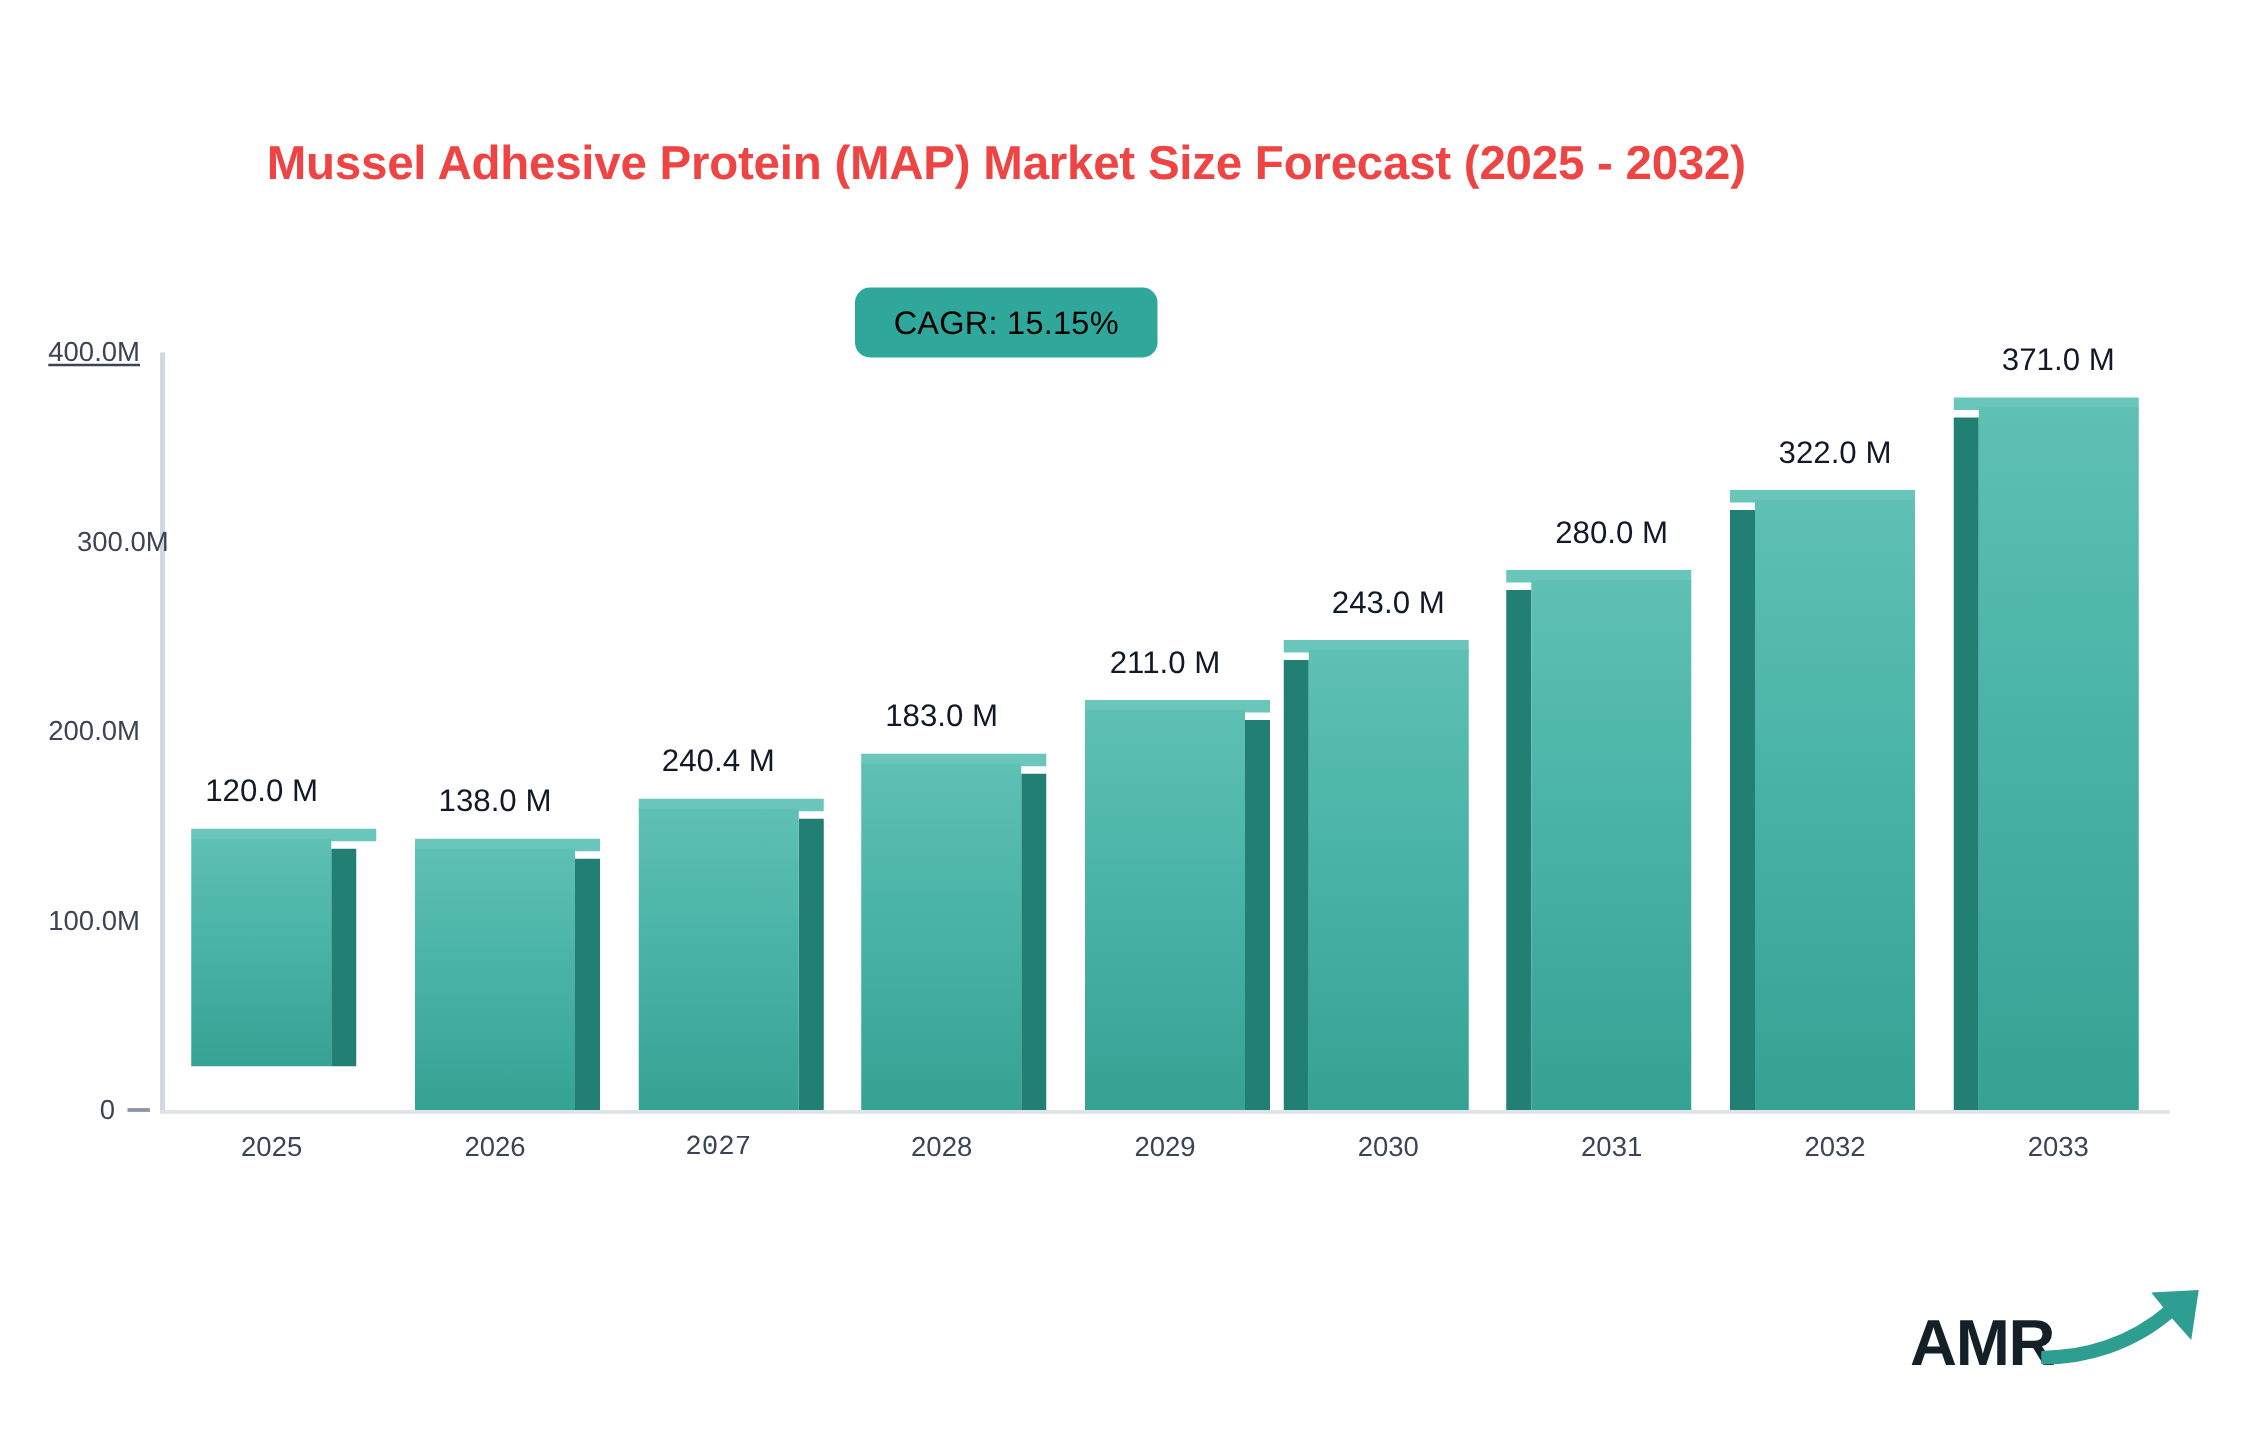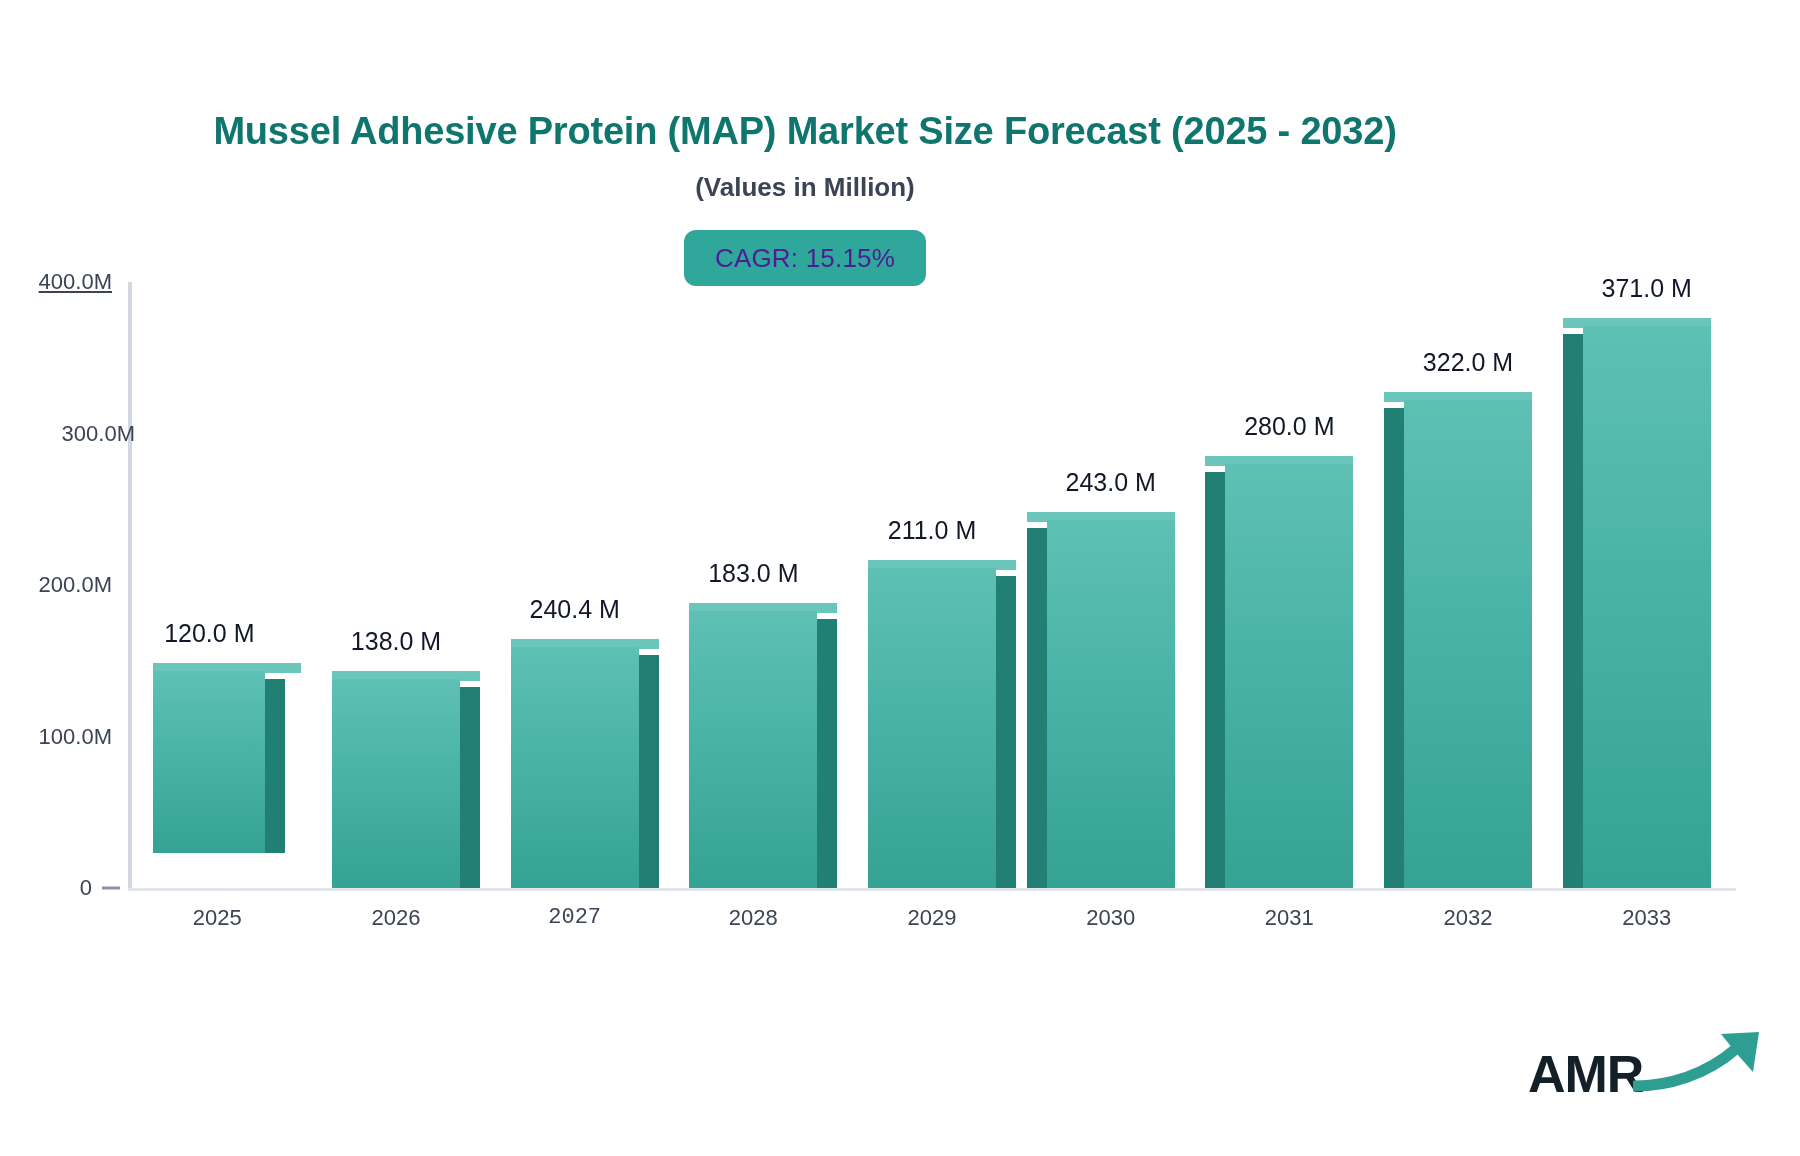--- a/index.html
+++ b/index.html
@@ -20,21 +20,21 @@
 
   
   #chart-title {
     position: absolute;
     top: 110px;
     left: 0;
     width: 1610px;
     text-align: center;
     font-size: 38px;
     font-weight: bold;
-    color: #0f766e;
+    color: #ef4444;
     letter-spacing: -0.2px;
     white-space: nowrap;
   }
   #chart-subtitle {
     position: absolute;
     top: 172px;
     left: 0;
     width: 1610px;
     text-align: center;
     font-size: 26px;
@@ -45,21 +45,21 @@
 
   
   #cagr-badge {
     position: absolute;
     left: 684px;
     top: 230px;
     width: 242px;
     height: 56px;
     background: #30a79b;
     border-radius: 12px;
-    color: #4c1d95;
+    color: #000000;
     font-size: 26px;
     display: flex;
     align-items: center;
     justify-content: center;
     letter-spacing: 0.2px;
     white-space: nowrap;
   }
 
   
   #plot {
@@ -183,21 +183,20 @@
     margin-left: -10px;
     margin-bottom: 4px;
   }
 </style>
 </head>
 <body>
 
 <div id="page">
 
   <div id="chart-title">Mussel Adhesive Protein (MAP) Market Size Forecast (2025 - 2032)</div>
-  <div id="chart-subtitle">(Values in Million)</div>
 
   <div id="cagr-badge">CAGR: 15.15%</div>
 
   <div id="plot">
     <div id="y-axis-line"></div>
     <div id="x-axis-line"></div>
     <div id="zero-dash"></div>
     <div id="y-ticks">
         <div class="y-tick-label" style="top: 282px; left: 0px; width: 112px; text-decoration: underline;">400.0M</div>
         <div class="y-tick-label" style="top: 433.5px; left: 0px; width: 112px; padding-left: 23px;">300.0M</div>

